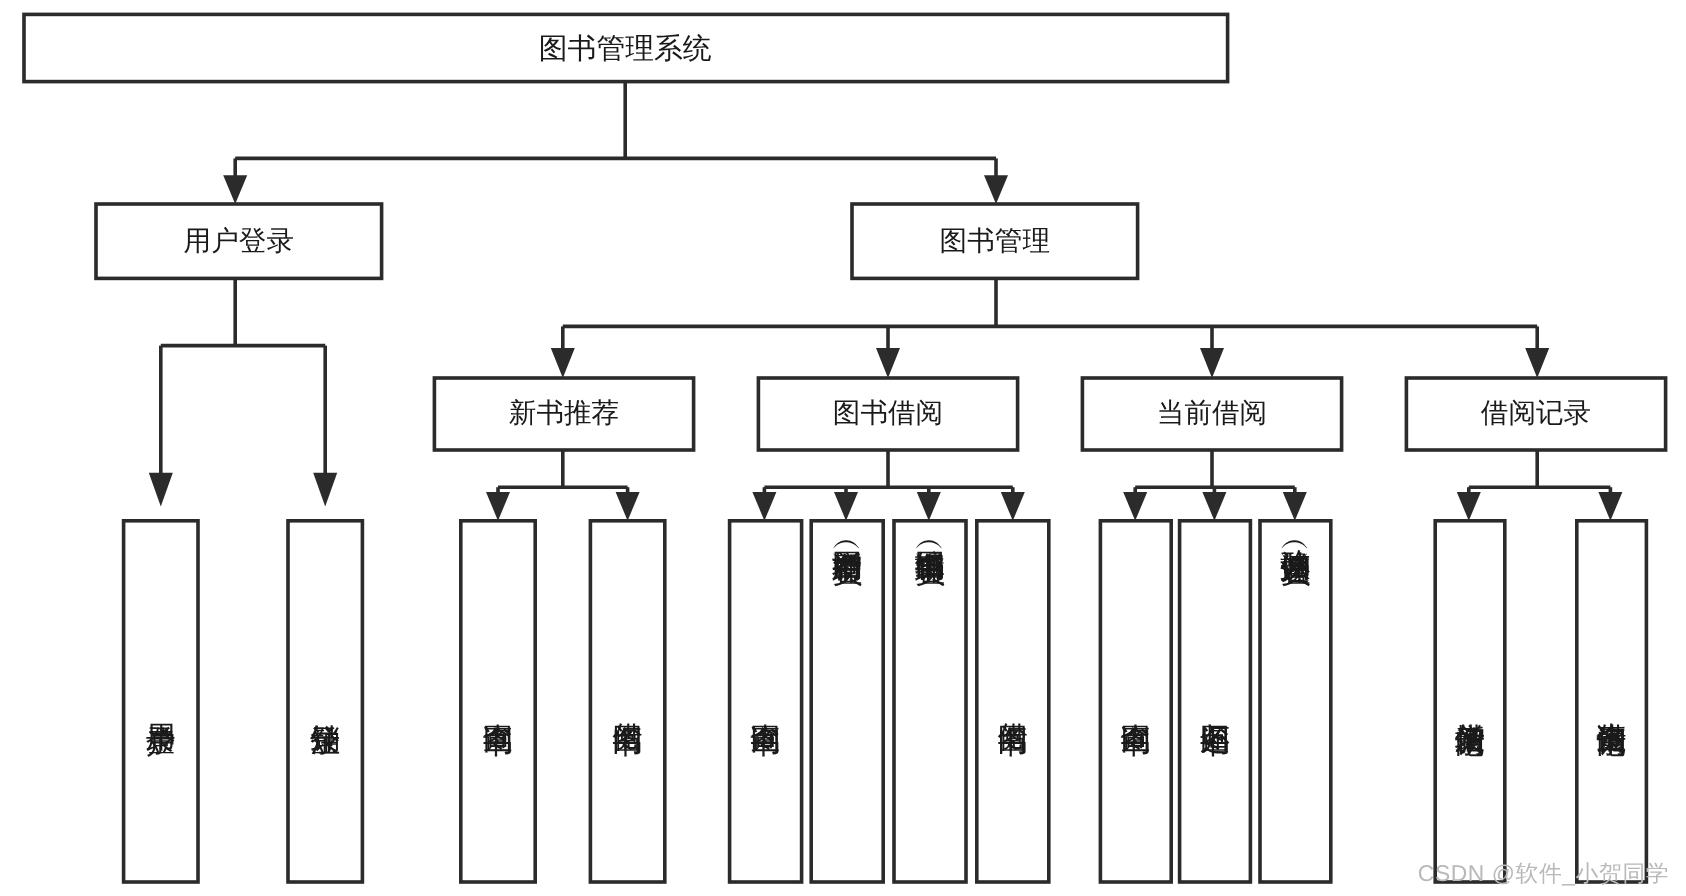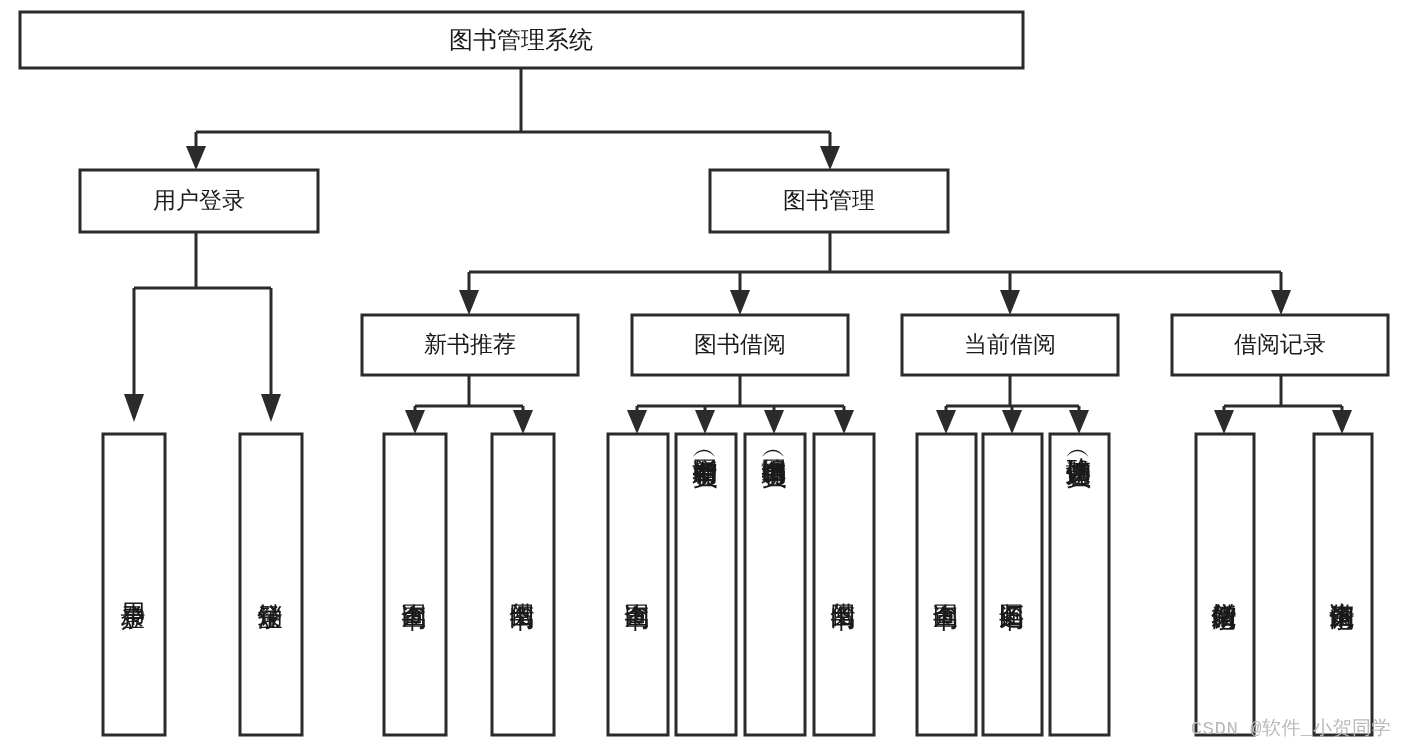--- a/index.html
+++ b/index.html
@@ -72,21 +72,21 @@
     letter-spacing: 1px;
     white-space: nowrap;
     font-family: "Liberation Sans", "DejaVu Sans", sans-serif;
     font-size: 25px;
     color: #1a1a1a;
   }
   .watermark {
     position: absolute;
     right: 14px;
     bottom: 6px;
-    font-family: Liberation Mono, monospace;
+    font-family: Liberation Sans, sans-serif;
     font-size: 19px;
     color: #b9b9b9;
     letter-spacing: 0.5px;
     white-space: nowrap;
   }
 </style>
 </head>
 <body>
 
 <div id="diagram-root">

